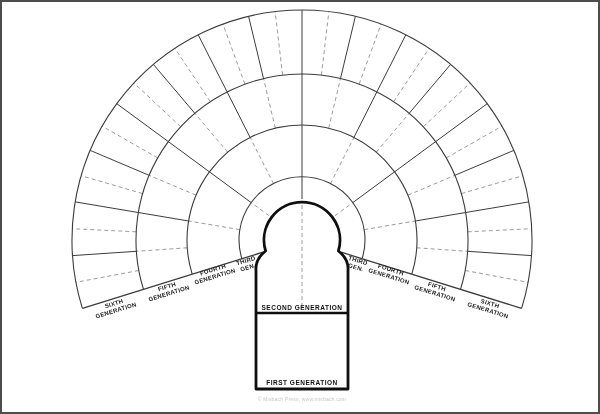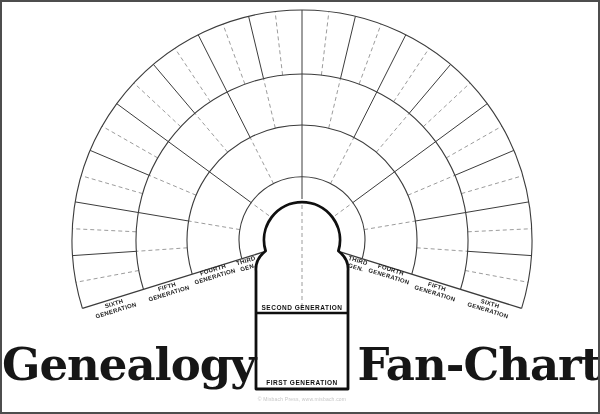--- a/index.html
+++ b/index.html
@@ -158,17 +158,15 @@
     <span>GENERATION</span>
   </div>
   <div class="gl" style="left:487px;top:305px;--rot:17deg">
     <span>SIXTH</span>
     <span>GENERATION</span>
   </div>
 
   <div class="cenlab" style="left:300px;top:305px">SECOND GENERATION</div>
   <div class="cenlab" style="left:300px;top:380px">FIRST GENERATION</div>
 
-  <div id="title-left" class="big-title">Genealogy</div>
-  <div id="title-right" class="big-title">Fan-Chart</div>
 
   <div id="footer">© Misbach Press, www.misbach.com</div>
 </div>
 
 </body></html>

